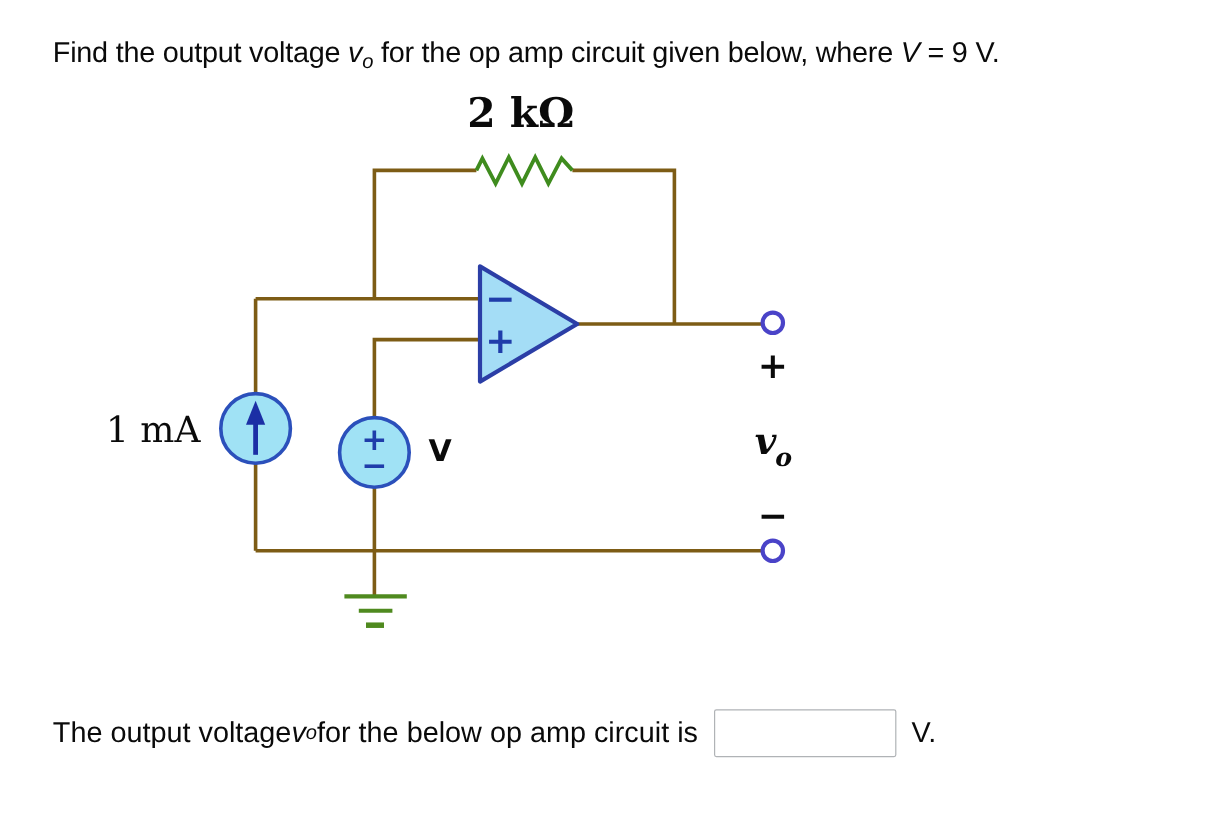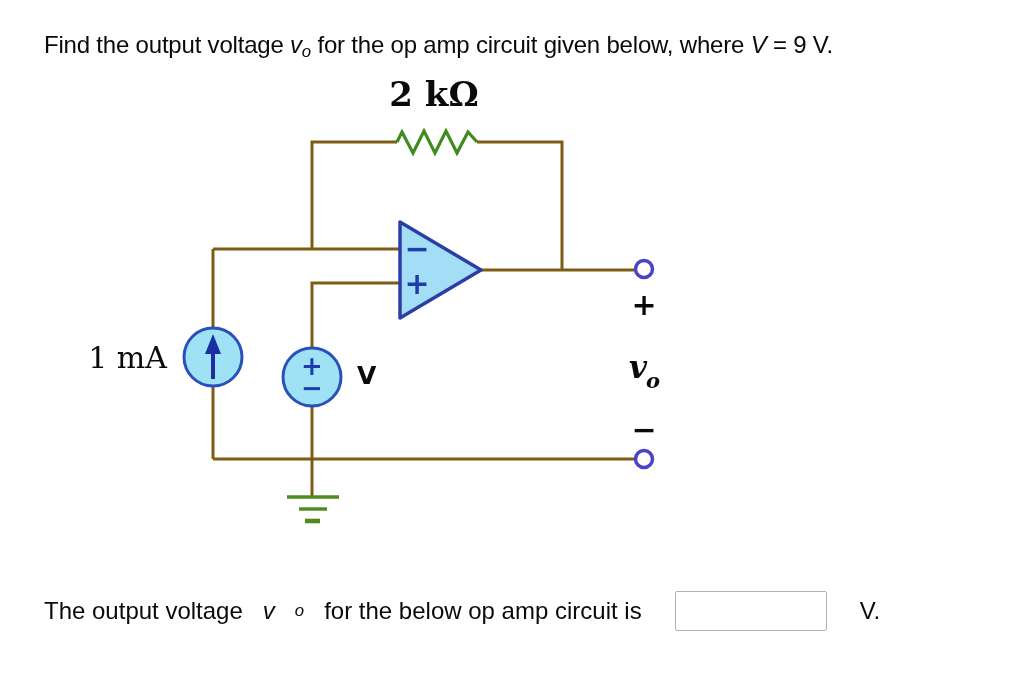--- a/index.html
+++ b/index.html
@@ -26,21 +26,21 @@
   .src{fill:var(--c-source_fill);stroke:var(--c-source_stroke);stroke-width:3px;}
   .term{fill:#ffffff;stroke:var(--c-terminal);stroke-width:3.5px;}
   .sym{fill:var(--c-symbol);font-family:"DejaVu Sans",sans-serif;font-weight:bold;}
   .arrow{fill:var(--c-arrow);stroke:none;}
   .arrow-shaft{stroke:var(--c-arrow);stroke-width:4px;}
   .lbl-serif{fill:var(--c-text);font-family:"DejaVu Serif",serif;}
   .lbl-sans-bold{fill:var(--c-text);font-family:"DejaVu Sans",sans-serif;font-weight:bold;}
   .answer-row{
     position:absolute;left:44px;top:589px;height:44px;
     display:flex;align-items:center;
-    font-size:24px;white-space:nowrap;gap:20px;
+    font-size:24px;white-space:nowrap;
   }
   .answer-input{
     width:152px;height:40px;
     box-sizing:border-box;
     border:1.5px solid var(--c-input_border);
     border-radius:2px;
     background:#fff;
     margin:0 13px;
     font-size:22px;
     font-family:"Liberation Sans",sans-serif;

